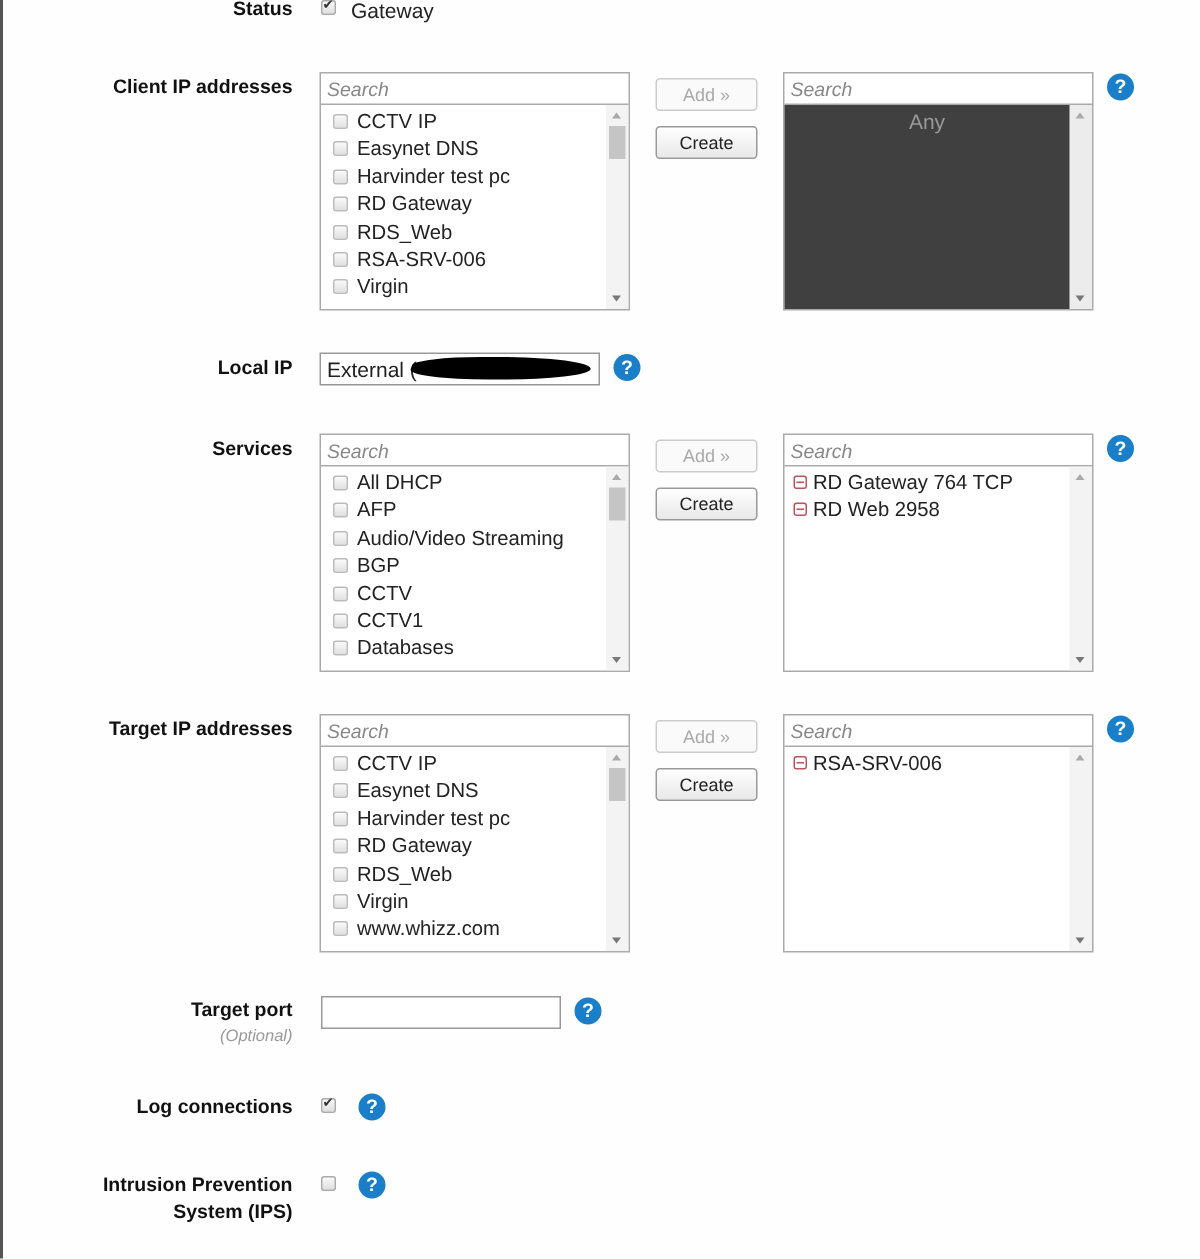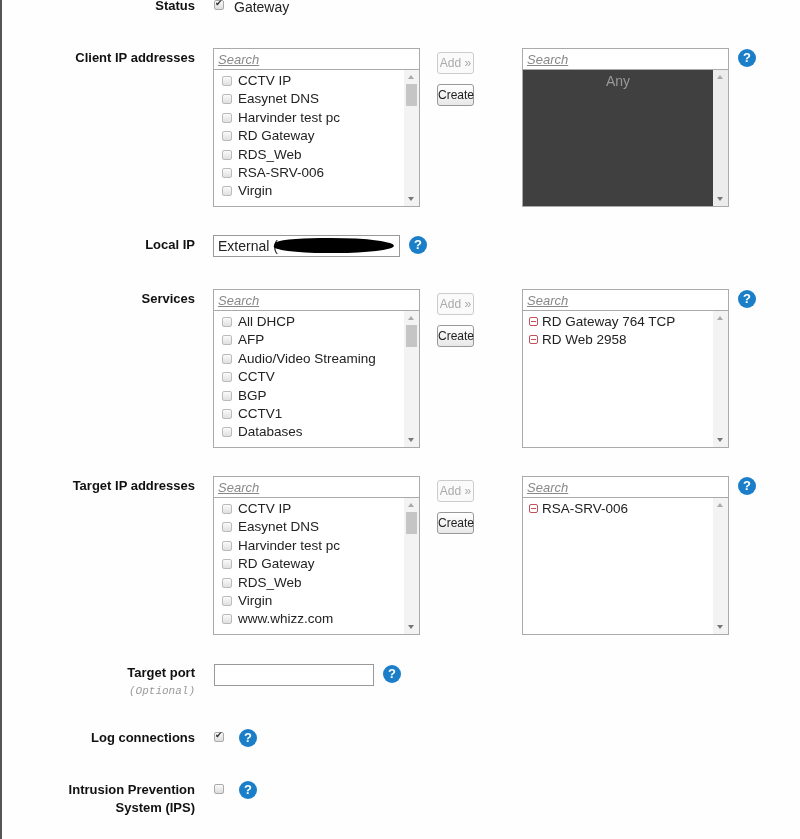--- a/index.html
+++ b/index.html
@@ -5,33 +5,33 @@
   html,body{margin:0;padding:0;}
   body{width:800px;height:839px;background:#fefefe;position:relative;overflow:hidden;font-family:"Liberation Sans",sans-serif;font-size:13px;color:#222;}
   .leftbar{position:absolute;left:0;top:0;width:2px;height:839px;background:#555;}
   .lbl{position:absolute;right:605px;font-weight:bold;font-size:13px;color:#111;text-align:right;white-space:nowrap;}
   .sub{position:absolute;right:605px;font-style:italic;font-size:11px;color:#999;}
   .cb{position:absolute;width:10px;height:10px;border:1px solid #aaa;border-radius:2px;background:linear-gradient(#fafafa,#ddd);box-sizing:border-box;}
   .cb.on::after{content:"✔";position:absolute;left:0px;top:-3px;font-size:9px;color:#333;}
   .txt{position:absolute;font-size:14px;color:#222;}
   .help{position:absolute;width:18px;height:18px;border-radius:50%;background:#1a7fc8;color:#fff;font-weight:bold;font-size:13px;text-align:center;line-height:18px;}
   .box{position:absolute;width:207px;height:159px;border:1px solid #aaa;box-sizing:border-box;background:#fff;}
-  .box .search{height:21px;border-bottom:1px solid #aaa;font-style:italic;color:#888;font-size:13px;line-height:21px;padding-left:4px;box-sizing:border-box;text-decoration:underline;}
+  .box .search{height:21px;border-bottom:1px solid #aaa;font-style:italic;color:#888;font-size:13px;line-height:21px;padding-left:4px;box-sizing:border-box;}
   .box .list{position:relative;height:136px;overflow:hidden;}
   .box.grey .list{background:#404040;}
   .item{height:18.4px;line-height:18px;font-size:13.5px;padding-left:8px;white-space:nowrap;position:relative;}
   .item .icb{display:inline-block;width:10px;height:10px;border:1px solid #bbb;border-radius:2px;background:linear-gradient(#fafafa,#e0e0e0);vertical-align:-1px;margin-right:6px;box-sizing:border-box;}
   .item .rm{display:inline-block;width:9px;height:9px;border:1.5px solid #c0505a;border-radius:2px;vertical-align:0px;margin-right:4px;position:relative;box-sizing:border-box;}
   .item .rm::after{content:"";position:absolute;left:1px;right:1px;top:2.5px;height:1.5px;background:#c0505a;}
   .sb{position:absolute;right:0;top:0;width:15px;height:136px;background:#f3f3f3;}
   .sb .up,.sb .dn{position:absolute;left:4px;width:0;height:0;border-left:3px solid transparent;border-right:3px solid transparent;}
   .sb .up{top:5px;border-bottom:4px solid #aaa;}
   .sb .dn{bottom:5px;border-top:4px solid #777;}
   .sb .thumb{position:absolute;left:2px;top:14px;width:11px;height:22px;background:#c5c5c5;}
-  .btn{position:absolute;width:37px;height:22px;border:1px solid #999;border-radius:3px;background:linear-gradient(#fff,#e8e8e8);font-size:12px;text-align:center;line-height:20px;box-sizing:border-box;color:#222;}
+  .btn{position:absolute;width:68px;height:22px;border:1px solid #999;border-radius:3px;background:linear-gradient(#fff,#e8e8e8);font-size:12px;text-align:center;line-height:20px;box-sizing:border-box;color:#222;}
   .btn.dis{border-color:#ccc;color:#aaa;background:#fafafa;}
   .any{text-align:center;color:#999;font-size:14px;padding-top:3px;padding-right:15px;}
   .field{position:absolute;border:1px solid #999;box-sizing:border-box;background:#fff;font-size:14px;line-height:20px;padding-left:4px;}
   .scribble{position:absolute;left:60px;top:2px;width:120px;height:15px;background:#000;border-radius:40% 60% 50% 50%;transform:skewX(-20deg);}
 </style>
 </head>
 <body>
 
 <div class="leftbar"></div>
 
@@ -81,22 +81,22 @@
 <div class="help" style="left:409px;top:236px;">?</div>
 
 <div class="lbl" style="top:291px;">Services</div>
 <div class="box" style="left:213px;top:289px;">
   <div class="search">Search</div>
   <div class="list" id="svc-avail">
       <div style="padding-top: 2px;">
         <div class="item"><span class="icb"></span><span>All DHCP</span></div>
         <div class="item"><span class="icb"></span><span>AFP</span></div>
         <div class="item"><span class="icb"></span><span>Audio/Video Streaming</span></div>
+        <div class="item"><span class="icb"></span><span>BGP</span></div>
         <div class="item"><span class="icb"></span><span>CCTV</span></div>
-        <div class="item"><span class="icb"></span><span>BGP</span></div>
         <div class="item"><span class="icb"></span><span>CCTV1</span></div>
         <div class="item"><span class="icb"></span><span>Databases</span></div>
       </div>
     <div class="sb">
         <div class="up"></div>
         <div class="thumb"></div>
         <div class="dn"></div>
       </div>
   </div>
 </div>
@@ -147,21 +147,21 @@
       </div>
     <div class="sb">
         <div class="up"></div>
         <div class="dn"></div>
       </div>
   </div>
 </div>
 <div class="help" style="left:738px;top:477px;">?</div>
 
 <div class="lbl" style="top:665px;">Target port</div>
-<div class="sub" style="top:685px;font-family:Liberation Mono, monospace;">(Optional)</div>
+<div class="sub" style="top:685px;">(Optional)</div>
 <div class="field" style="left:214px;top:664px;width:160px;height:22px;"></div>
 <div class="help" style="left:383px;top:665px;">?</div>
 
 <div class="lbl" style="top:730px;">Log connections</div>
 <div class="cb on" style="left:214px;top:732px;"></div>
 <div class="help" style="left:239px;top:729px;">?</div>
 
 <div class="lbl" style="top:782px;">Intrusion Prevention</div>
 <div class="lbl" style="top:800px;">System (IPS)</div>
 <div class="cb" style="left:214px;top:784px;"></div>

